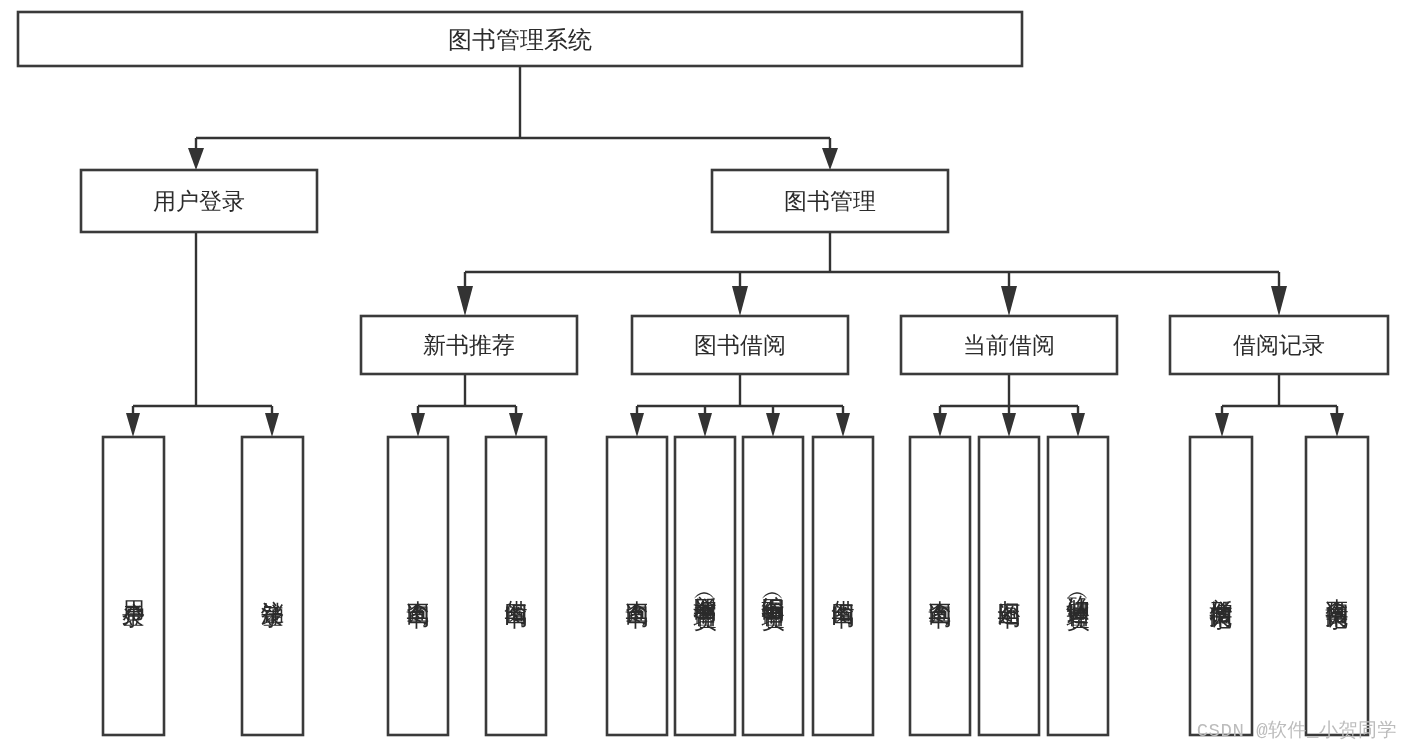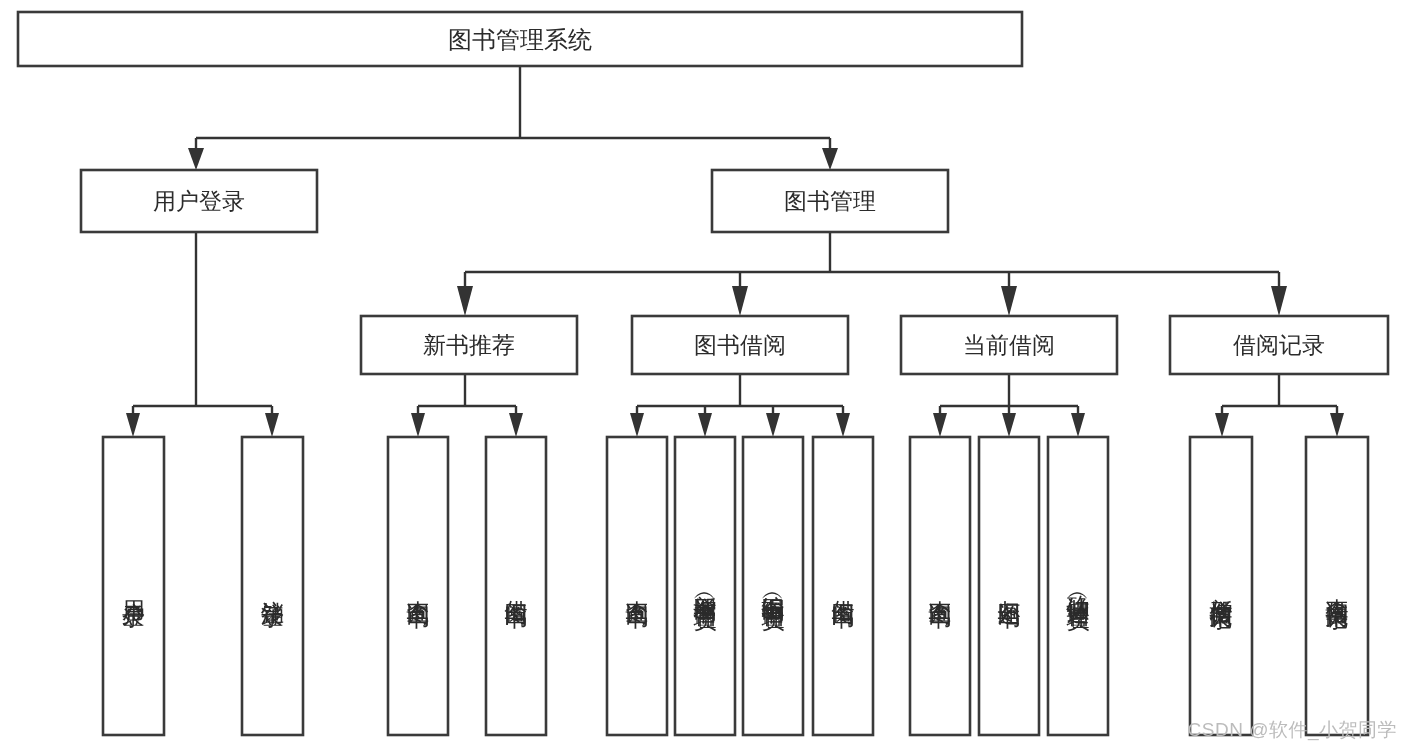--- a/index.html
+++ b/index.html
@@ -69,21 +69,21 @@
     font-size: 23px;
     color: #2b2b2b;
     letter-spacing: 2px;
     line-height: 1;
     white-space: nowrap;
   }
   .watermark {
     position: absolute;
     right: 8px;
     bottom: 4px;
-    font-family: Liberation Sans, sans-serif;
+    font-family: Liberation Mono, monospace;
     font-size: 19px;
     color: #bcbcbc;
     letter-spacing: 0.5px;
     white-space: nowrap;
   }
 </style>
 </head>
 <body>
 
 <div id="diagram-root">

